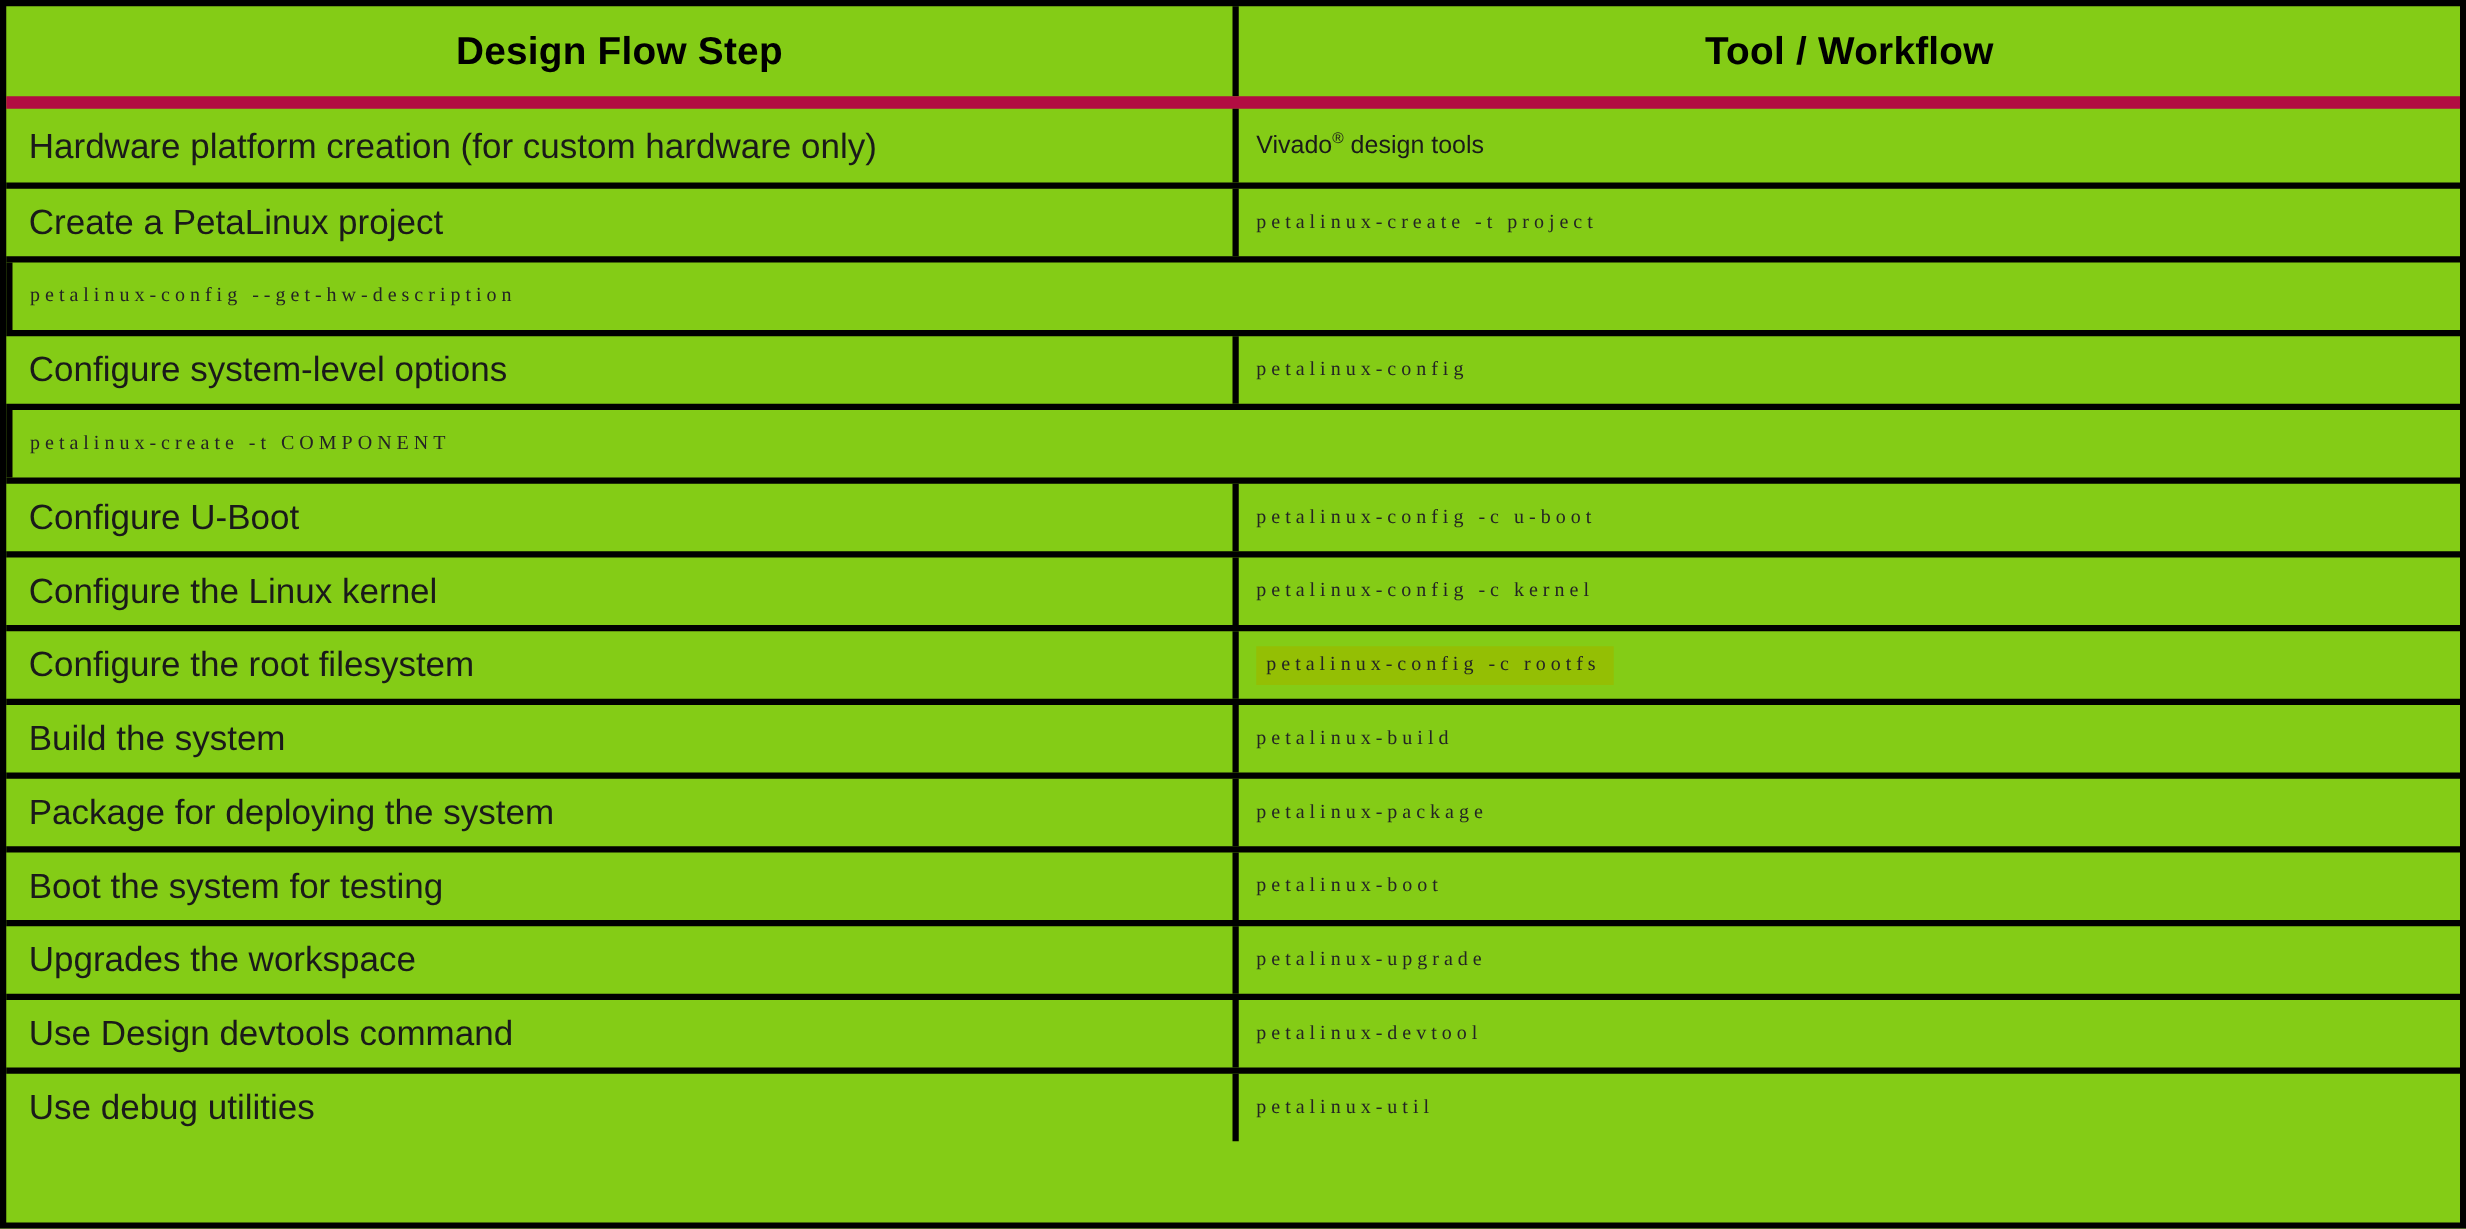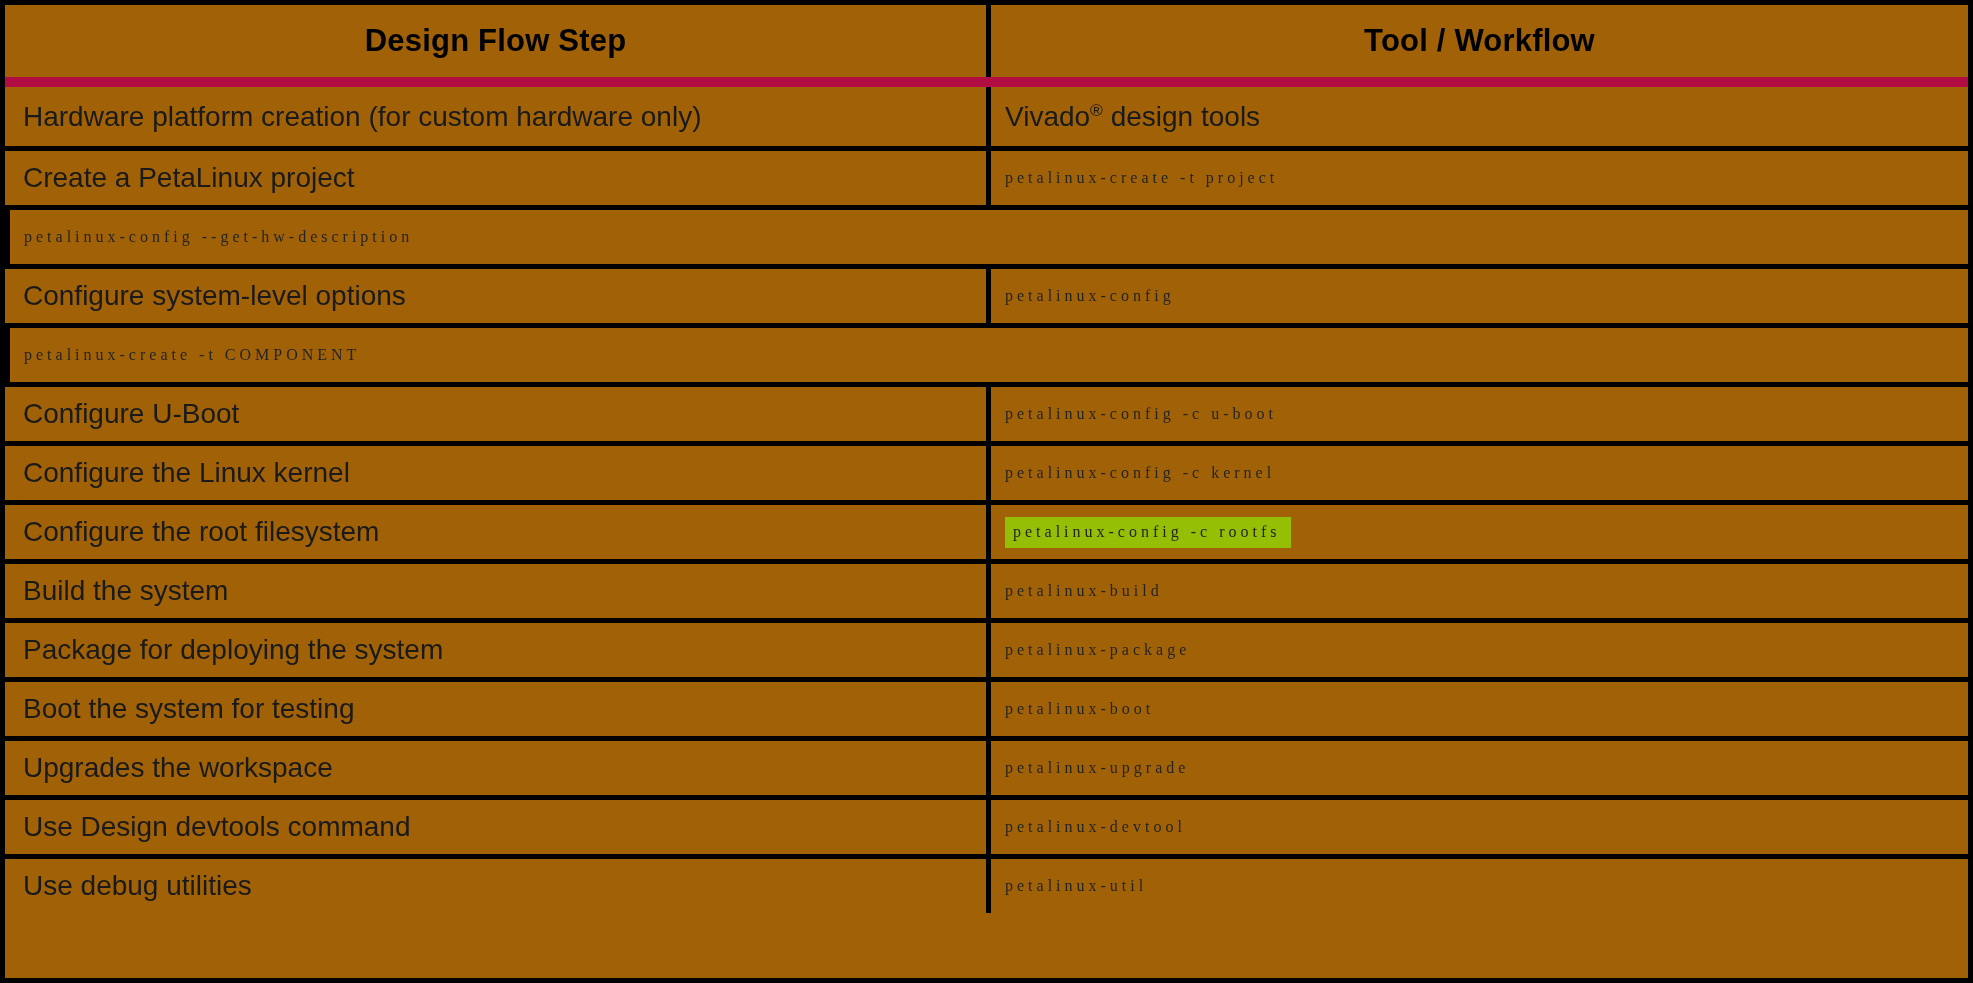--- a/index.html
+++ b/index.html
@@ -14,21 +14,21 @@
   body {
     width: 1973px;
     height: 983px;
     font-family: "Liberation Sans", sans-serif;
     overflow: hidden;
   }
   .doc-table {
     width: 1973px;
     height: 983px;
     border: 5px solid var(--border);
-    background: #a16207;
+    background: #84cc16;
     display: flex;
     flex-direction: column;
   }
   .header-row {
     display: grid;
     grid-template-columns: 981px 1fr;
     height: 72px;
     flex: 0 0 auto;
   }
   .header-cell {
@@ -63,21 +63,21 @@
     padding-left: 18px;
     font-size: 28px;
     color: var(--step-text);
     border-radius: 18px;
   }
   .cell.tool {
     border-left: 5px solid var(--border);
     padding-left: 14px;
   }
   .tool-text {
-    font-size: 28px;
+    font-size: 20px;
     color: var(--step-text);
   }
   .tool-text sup { font-size: 62%; line-height: 0; }
   .code {
     font-family: Liberation Serif, serif;
     font-size: 16px;
     letter-spacing: 4px;
     color: var(--code-text);
   }
   .hl {

